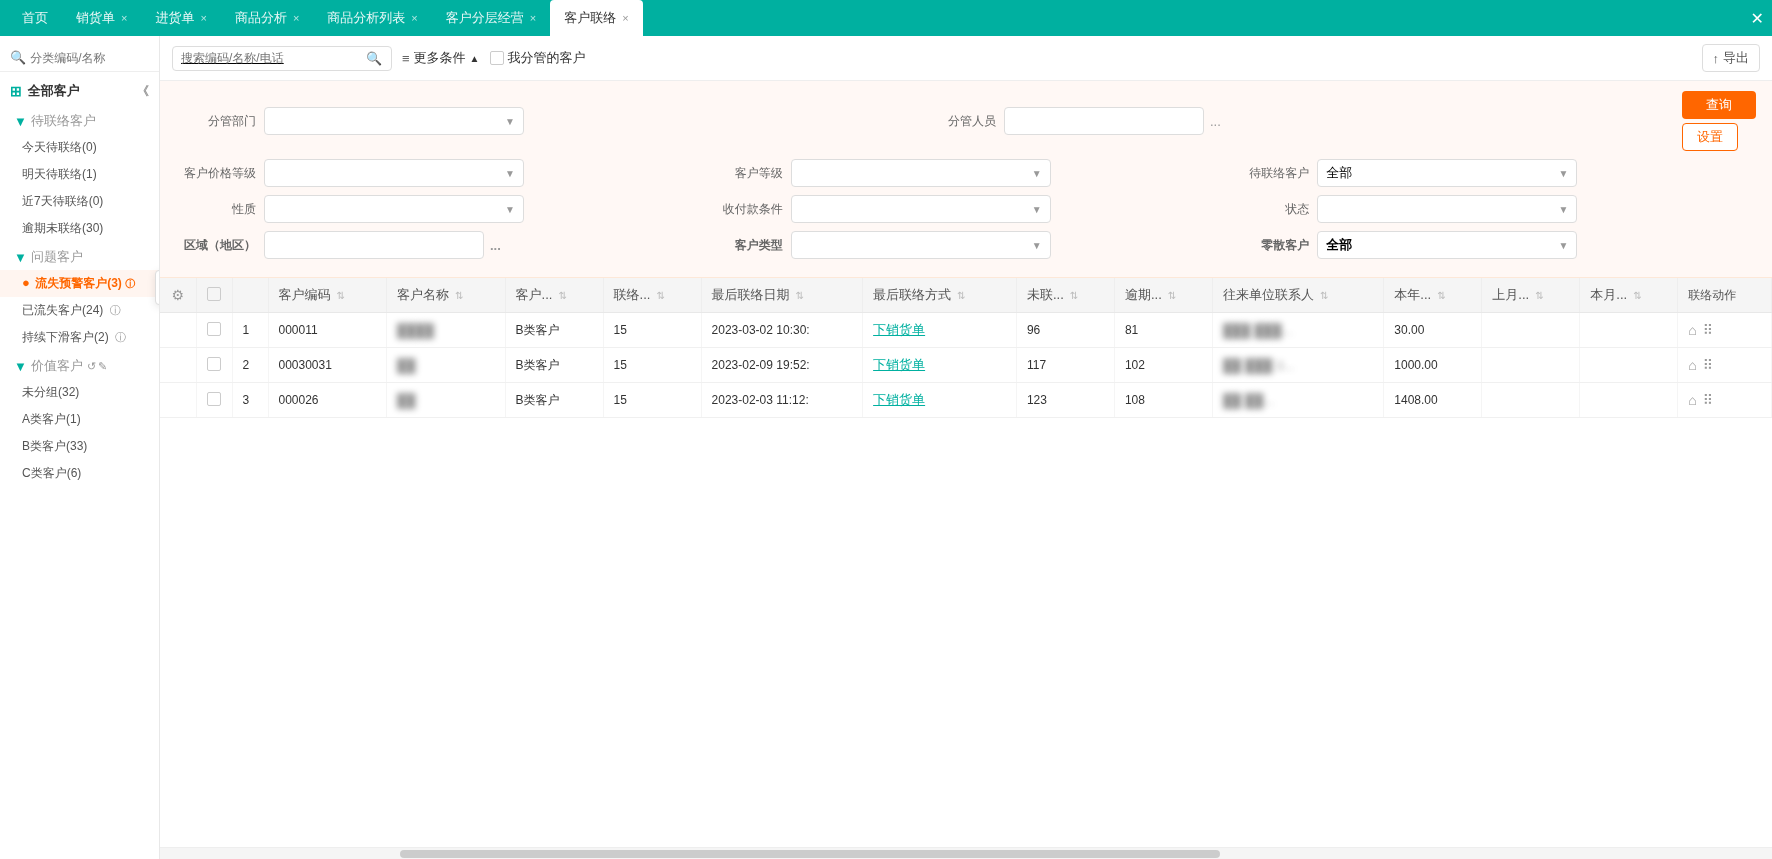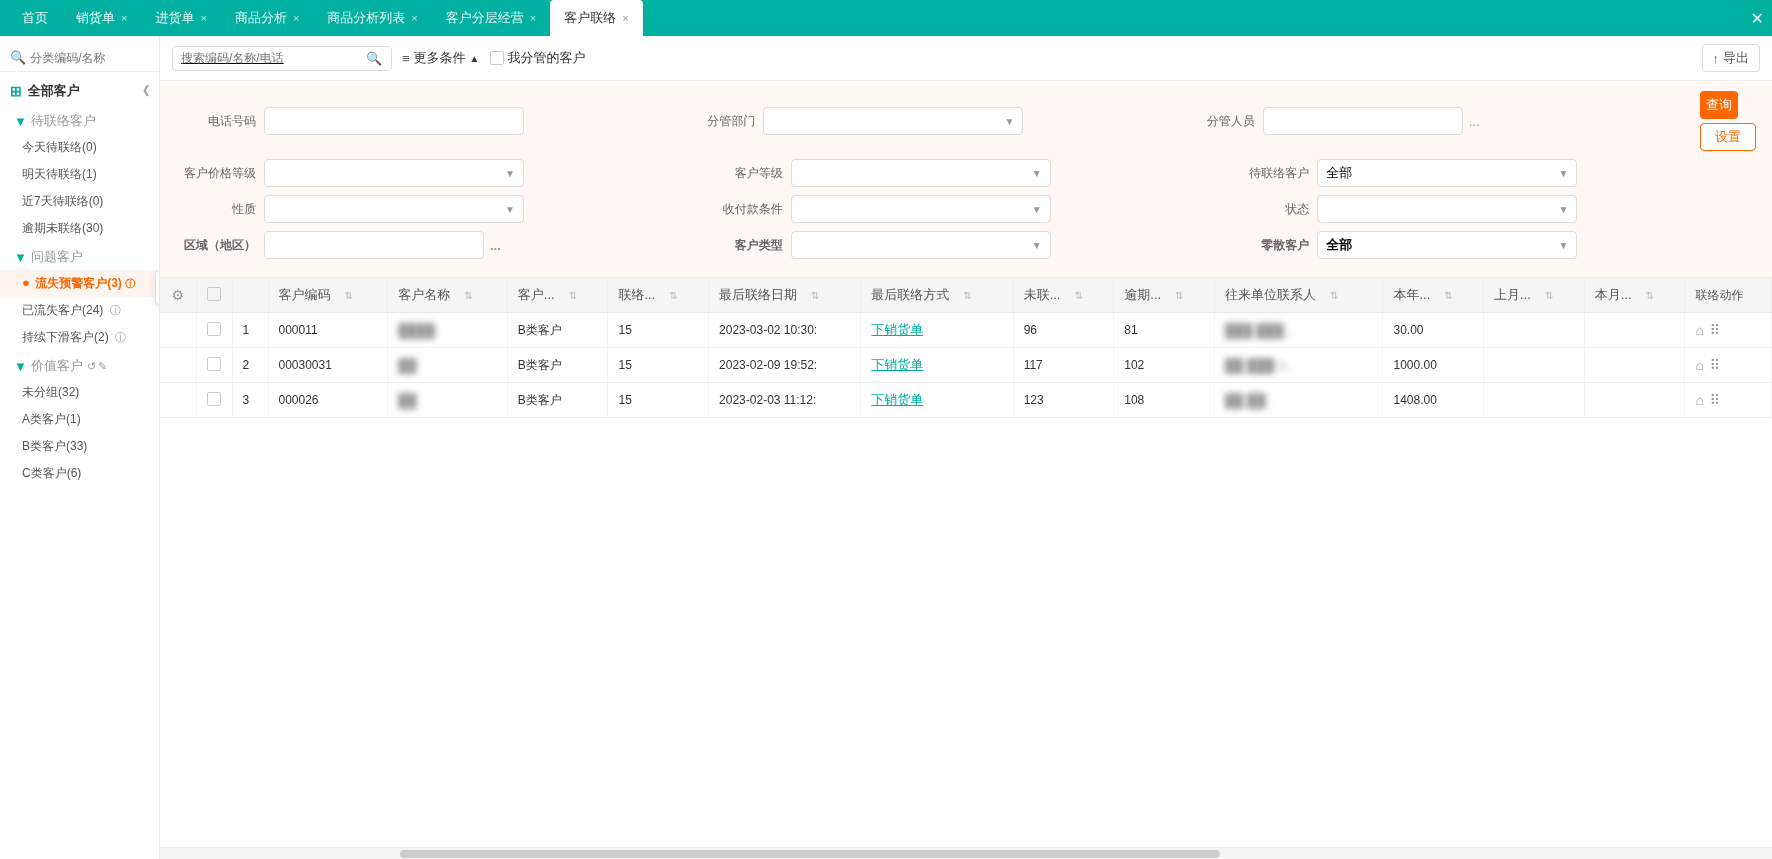--- a/index.html
+++ b/index.html
@@ -102,42 +102,42 @@
     }
     .filter-select {
       border: 1px solid #ddd; border-radius: 4px; padding: 4px 8px; flex: 1;
       font-size: 12px; background: white; height: 28px; display: flex; align-items: center;
       justify-content: space-between; cursor: pointer; position: relative;
     }
     .filter-select .select-arrow { color: #999; font-size: 10px; }
     .filter-actions { display: flex; align-items: flex-start; flex-direction: column; gap: 4px; padding-left: 10px; }
     .query-btn {
       background: #ff6600; color: white; border: none; border-radius: 4px;
-      padding: 5px 6px; cursor: pointer; font-size: 13px; white-space: nowrap;
+      padding: 5px 24px; cursor: pointer; font-size: 13px; white-space: nowrap;
     }
     .settings-btn {
       background: white; color: #ff6600; border: 1px solid #ff6600; border-radius: 4px;
       padding: 4px 14px; cursor: pointer; font-size: 13px; white-space: nowrap;
     }
     .filter-ellipsis { color: #999; cursor: pointer; padding: 0 6px; }
 
     
     .table-area { flex: 1; overflow: auto; background: white; }
     table { width: 100%; border-collapse: collapse; }
     thead tr { background: #f5f5f5; }
     th {
       padding: 8px 10px; text-align: left; font-weight: normal; color: #555;
       border-bottom: 1px solid #e8e8e8; white-space: nowrap; font-size: 12px;
       border-right: 1px solid #eee; position: sticky; top: 0; background: #f5f5f5; z-index: 10;
     }
     td {
       padding: 8px 10px; color: #333; border-bottom: 1px solid #f0f0f0;
       font-size: 12px; white-space: nowrap; border-right: 1px solid #f5f5f5;
     }
-    .col-sort { display: flex; align-items: center; gap: 14px; cursor: pointer; text-align: right; }
+    .col-sort { display: flex; align-items: center; gap: 6px; cursor: pointer; text-align: right; }
     .sort-icon { color: #bbb; font-size: 10px; }
     .link-text { color: #00b0a0; text-decoration: underline; cursor: pointer; }
     .blurred { color: transparent; text-shadow: 0 0 6px rgba(0,0,0,0.4); user-select: none; }
     .action-icons { display: flex; gap: 6px; align-items: center; }
     .action-icon { color: #999; cursor: pointer; font-size: 14px; }
 
     
     .settings-col { width: 36px; text-align: center; }
     .gear-btn { color: #999; cursor: pointer; font-size: 14px; }
     .checkbox-col { width: 36px; text-align: center; }
@@ -278,24 +278,20 @@
       <div class="export-btn">
         <span>↑</span>
         <span>导出</span>
       </div>
     </div>
 
     <div class="advanced-filter">
 
       <div class="filter-row">
         <div class="filter-cell">
-          <span class="filter-label">电话号码</span>
-          <input class="filter-input" type="text" value="" style="max-width: 260px;">
-        </div>
-        <div class="filter-cell">
           <span class="filter-label">分管部门</span>
           <div class="filter-select" style="max-width:260px;">
             <span></span>
             <span class="select-arrow">▼</span>
           </div>
         </div>
         <div class="filter-cell">
           <span class="filter-label">分管人员</span>
           <div class="filter-select" style="max-width:200px;">
             <span></span>

